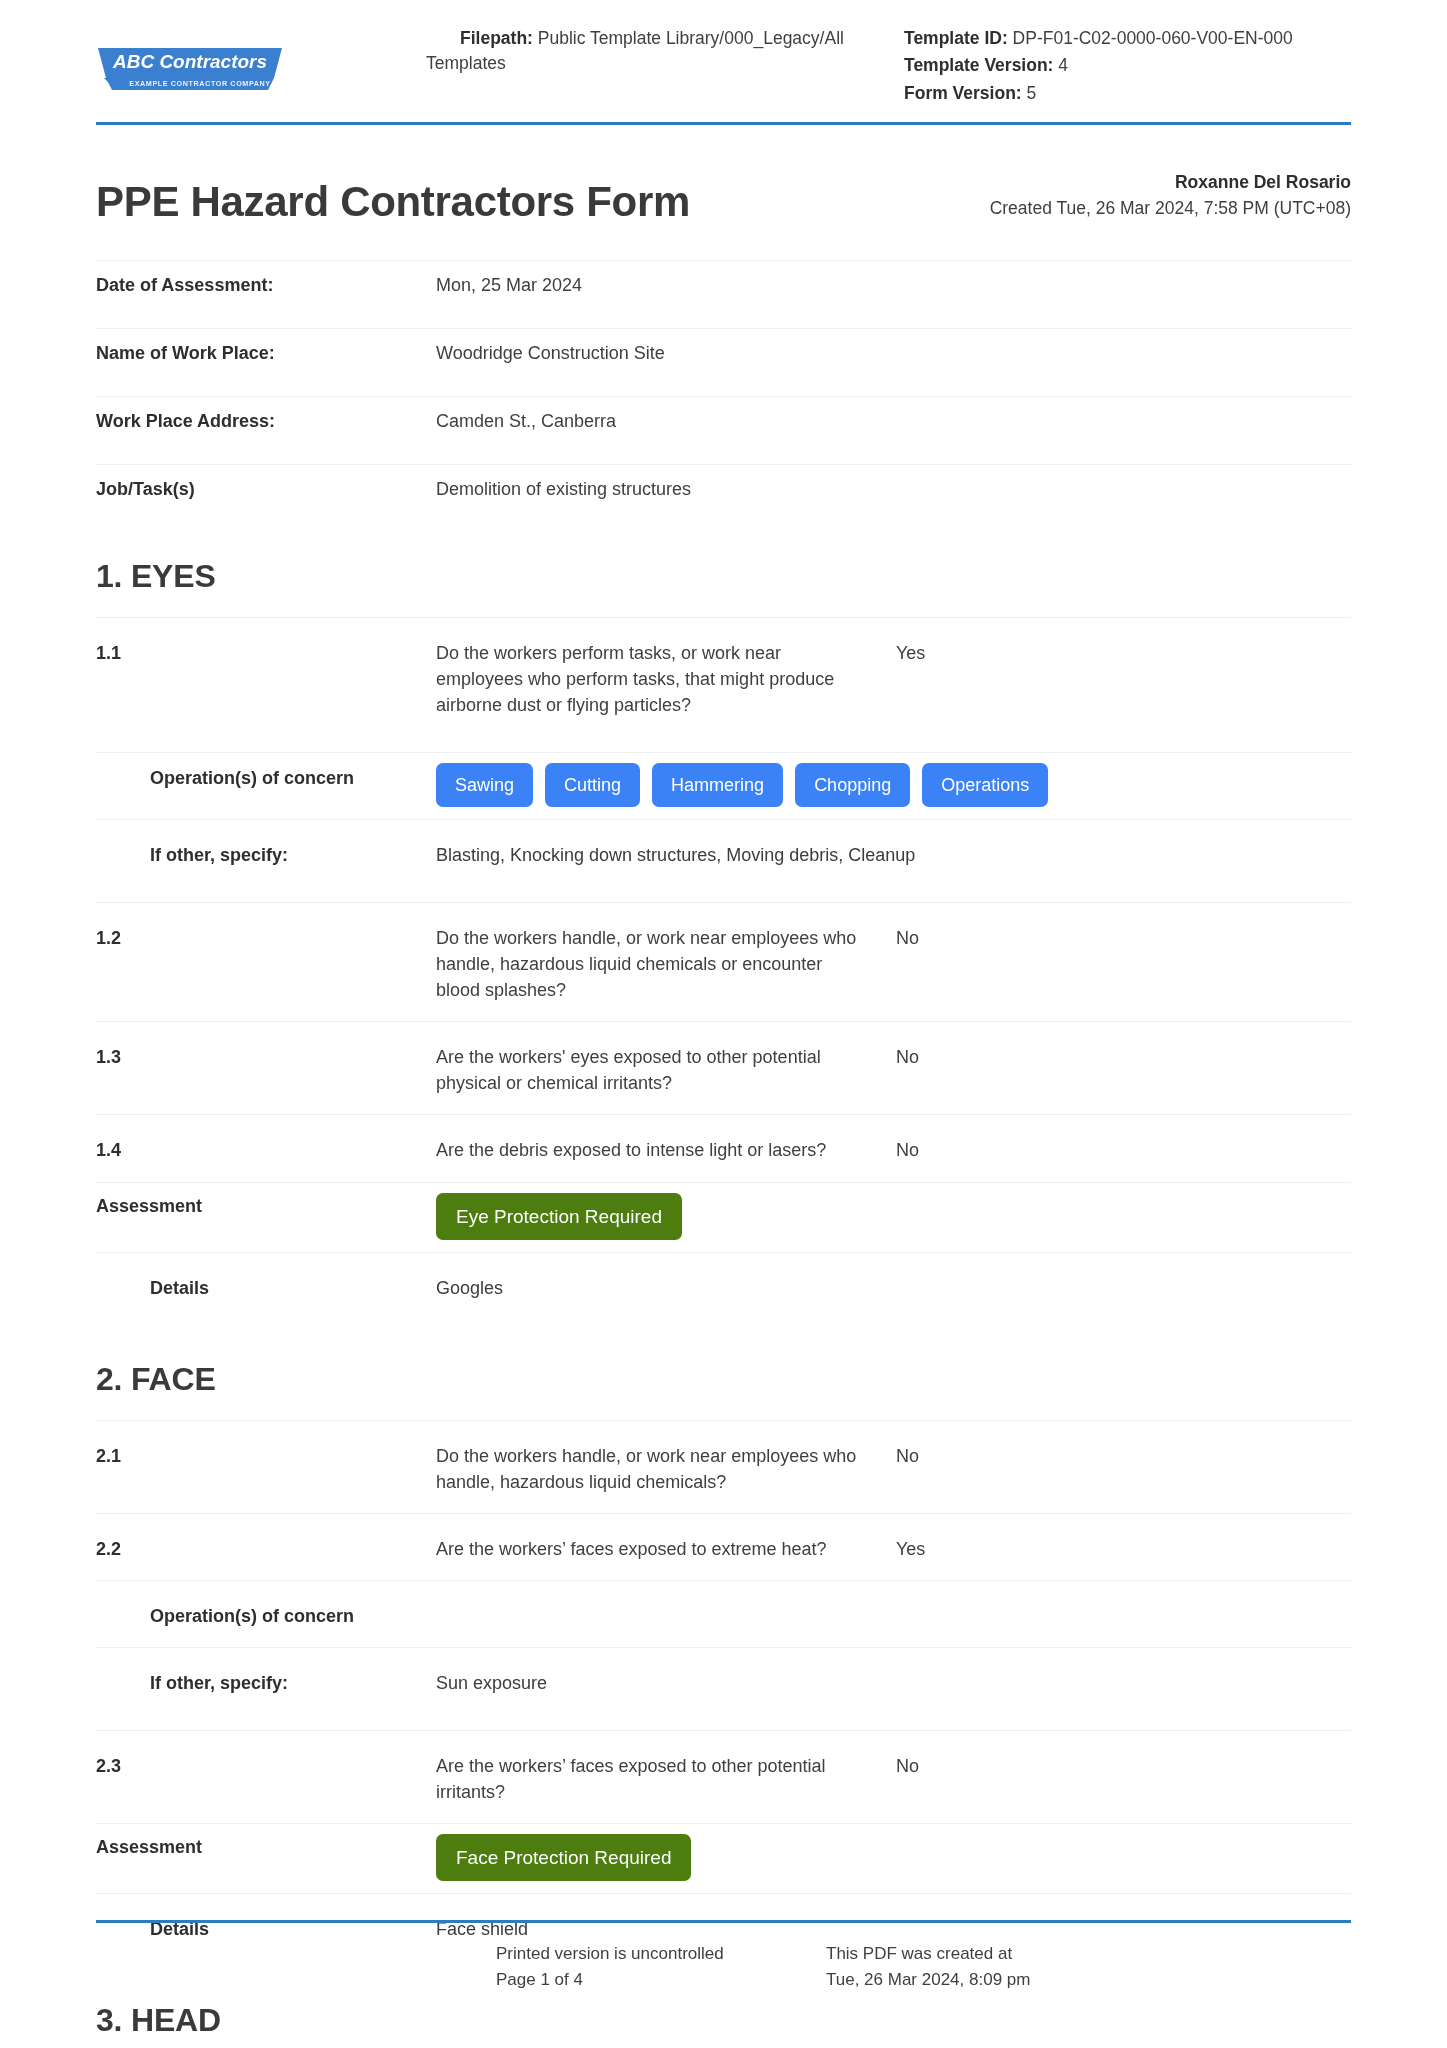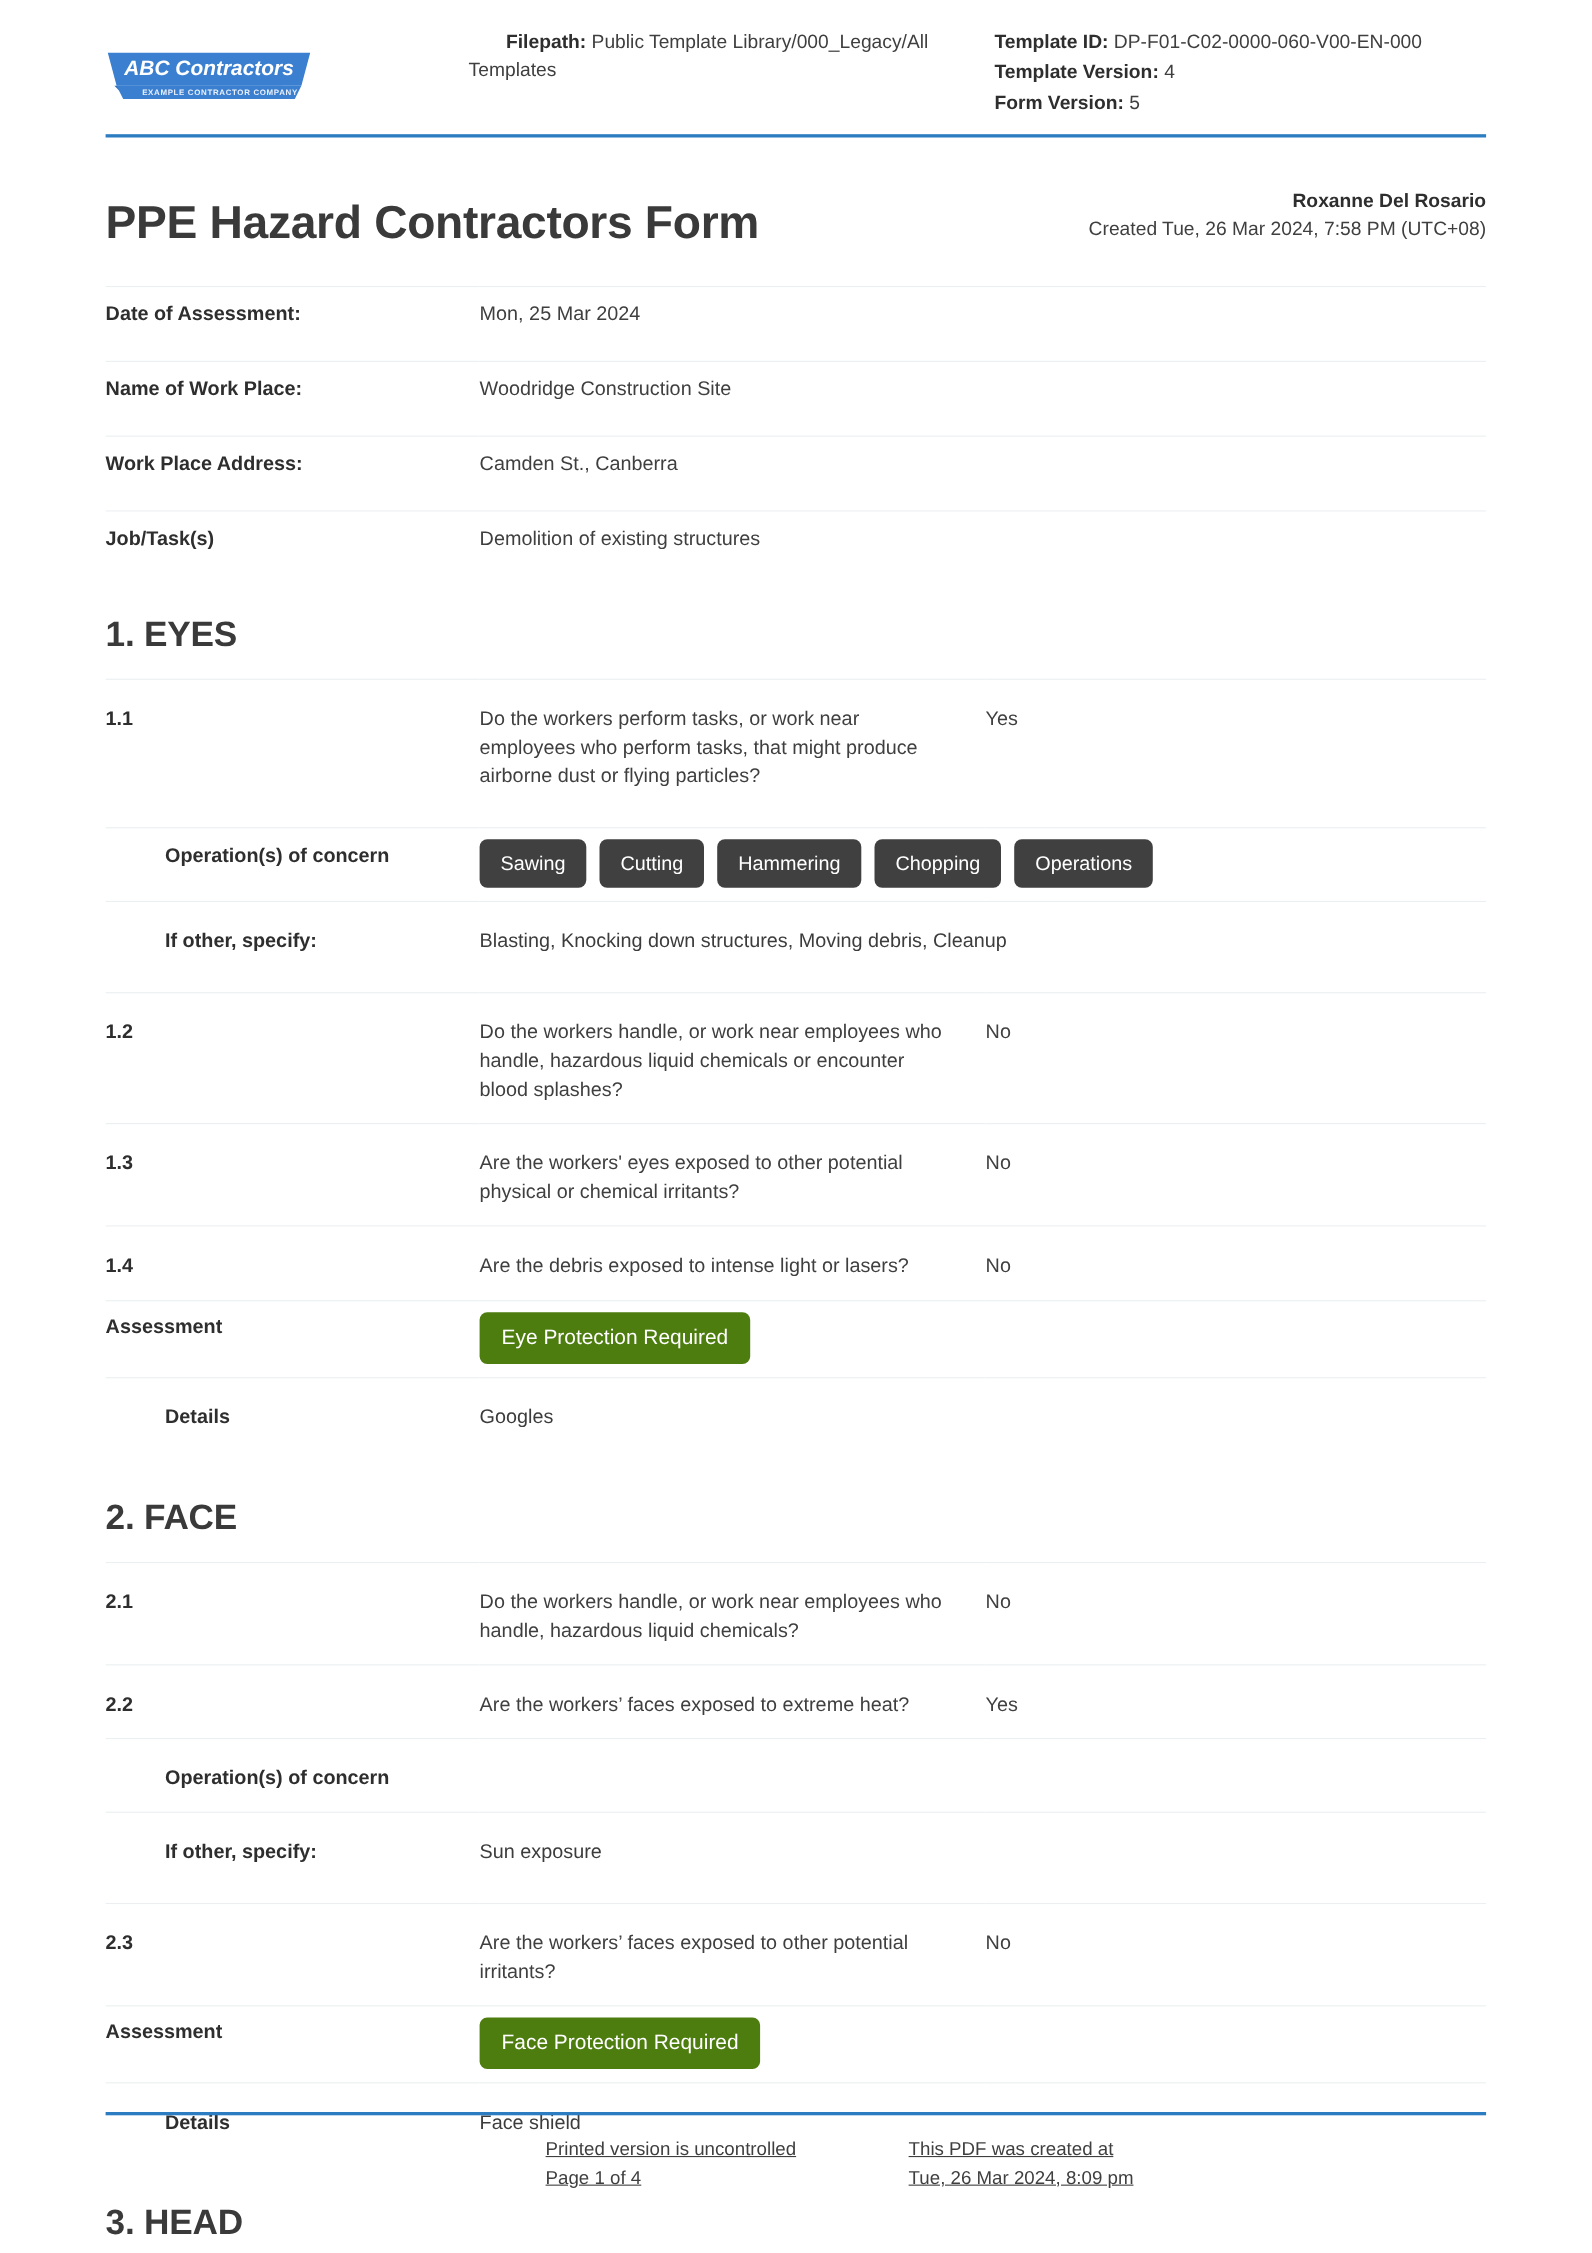--- a/index.html
+++ b/index.html
@@ -136,21 +136,21 @@
   }
   td.col-a { color: #404040; }
 
   .chips {
     display: flex;
     flex-wrap: wrap;
     gap: 12px;
     margin: -2px 0 0 0;
   }
   .chip {
-    background: #404040;
+    background: #3b82f6;
     color: #ffffff;
     border-radius: 7px;
     font-size: 18px;
     line-height: 1;
     padding: 13px 19px;
     white-space: nowrap;
   }
   .chip-row td { padding-top: 12px; padding-bottom: 12px; }
 
   .badge {
@@ -175,21 +175,21 @@
     bottom: 56px;
   }
   .footer-inner {
     display: flex;
     padding-top: 18px;
     font-size: 17px;
     line-height: 1.5;
     color: #3f3f3f;
   }
   .footer-spacer { width: 400px; flex: 0 0 400px; }
-  .footer-col { width: 330px; flex: 0 0 330px; text-decoration: underline; }
+  .footer-col { width: 330px; flex: 0 0 330px; }
   .footer-col p { margin: 0; }
 </style>
 </head>
 <body>
 
 <div class="page">
 
   <div class="doc-header">
 
     <div class="logo-cell">

